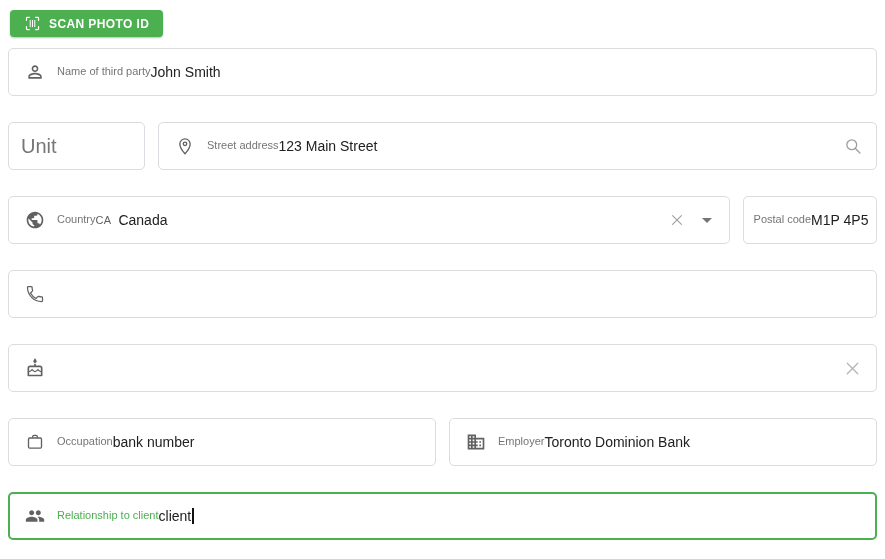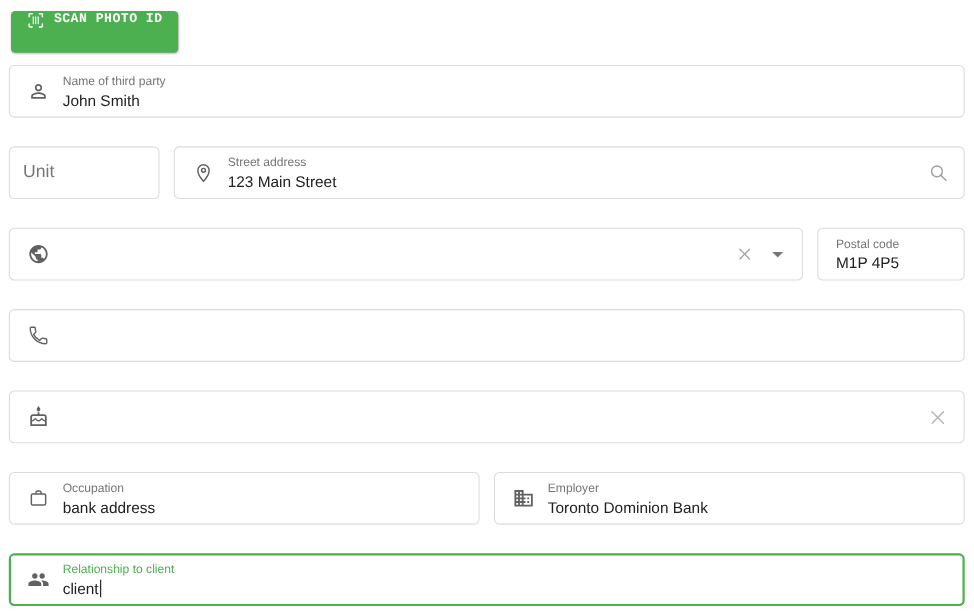--- a/index.html
+++ b/index.html
@@ -1,61 +1,61 @@
 <!DOCTYPE html>
 <html><head>
 <meta charset="utf-8">
 <style>
   * { box-sizing: border-box; margin: 0; padding: 0; }
   html, body { width: 885px; height: 559px; background: #fff; overflow: hidden; }
   body { font-family: "Liberation Sans", sans-serif; padding: 10px 8px 0 8px; }
 
   
   .scan-btn {
-    display: inline-flex; align-items: flex-start; gap: 8px;
+    display: inline-flex; align-items: center; gap: 8px;
     background: #4caf50; color: #fff; border: none; border-radius: 4px;
-    height: 38px; padding: 0 14px; margin-left: 2px; margin-bottom: 11px;
-    font-family: Liberation Mono, monospace;
+    height: 27px; padding: 0 14px; margin-left: 2px; margin-bottom: 11px;
+    font-family: Liberation Sans, sans-serif;
     font-size: 12px; font-weight: bold; letter-spacing: .4px; cursor: pointer;
     box-shadow: 0 1px 2px rgba(0,0,0,.25);
   }
   .scan-btn svg { display: block; }
 
   .row { display: flex; gap: 13px; margin-bottom: 26px; }
   .grow { flex: 1 1 0; }
 
   .field {
     display: flex; align-items: center; height: 48px;
     border: 1px solid #dadce0; border-radius: 5px; background: #fff;
     padding: 0 14px 0 16px; position: relative;
   }
   .field.focused { border: 2px solid #4caf50; padding: 0 4px 0 15px; }
   .field.focused .f-label { color: #4caf50; }
 
   .f-icon { width: 20px; height: 20px; margin-right: 12px; color: #616161; flex: 0 0 auto; }
   .f-icon svg { width: 20px; height: 20px; display: block; }
 
-  .f-text { display: flex; flex-direction: column; justify-content: center; min-width: 0; }
+  .f-text { display: flex; flex-direction: row; justify-content: center; min-width: 0; }
   .f-label { font-size: 11px; color: #757575; line-height: 14px; margin-bottom: 2px; white-space: nowrap; }
   .f-value { font-size: 14px; color: #212121; line-height: 17px; white-space: nowrap; display: flex; align-items: center; }
   .f-code { font-size: 11px; color: #616161; margin-right: 7px; letter-spacing: .3px; }
 
   .f-trail { margin-left: auto; display: flex; align-items: center; gap: 17px; color: #9e9e9e; }
   .f-trail svg { display: block; }
   .clear-x { cursor: pointer; display: flex; }
   .dd-arrow {
     width: 0; height: 0; cursor: pointer;
     border-left: 5px solid transparent; border-right: 5px solid transparent;
     border-top: 5.5px solid #757575; margin-right: 3px;
   }
   .date-x { margin-left: auto; color: #b4b4b4; cursor: pointer; display: flex; }
 
   .unit-field { width: 137px; flex: 0 0 137px; padding: 0 12px; }
   .unit-input {
-    width: 100%; border: none; outline: none; font-size: 16px; color: #212121;
+    width: 100%; border: none; outline: none; font-size: 20px; color: #212121;
     font-family: "Liberation Sans", sans-serif; background: transparent;
   }
   .unit-input::placeholder { color: #767676; opacity: 1; }
   .postal-field { width: 134px; flex: 0 0 134px; text-align: center; }
 
   .caret {
     display: inline-block; width: 1.5px; height: 16px; background: #111;
     margin-left: 1px; animation: blink 1.1s steps(1) infinite;
   }
   @keyframes blink { 50% { opacity: 0; } }
@@ -126,20 +126,27 @@
 </div>
 
 
 <div class="row">
   <div class="field grow">
     <span class="f-icon">
       <svg viewBox="0 0 24 24" fill="currentColor">
           <path d="M12 2C6.48 2 2 6.48 2 12s4.48 10 10 10 10-4.48 10-10S17.52 2 12 2zm-1 17.93c-3.95-.49-7-3.85-7-7.93 0-.62.08-1.21.21-1.79L9 15v1c0 1.1.9 2 2 2v1.93zm6.9-2.54c-.26-.81-1-1.39-1.9-1.39h-1v-3c0-.55-.45-1-1-1H8v-2h2c.55 0 1-.45 1-1V7h2c1.1 0 2-.9 2-2v-.41c2.93 1.19 5 4.06 5 7.41 0 2.08-.8 3.97-2.1 5.39z"></path>
         </svg>
     </span>
+    <span class="f-text">
+      <span class="f-label">Country</span>
+      <span class="f-value">
+          <span class="f-code">CA</span>
+          <span>Canada</span>
+        </span>
+    </span>
     <span class="f-trail">
       <span class="clear-x">
         <svg width="16" height="16" viewBox="0 0 20 20" stroke="#9e9e9e" stroke-width="1.4" stroke-linecap="round">
             <line x1="4.5" y1="4.5" x2="15.5" y2="15.5"></line>
             <line x1="15.5" y1="4.5" x2="4.5" y2="15.5"></line>
           </svg>
       </span>
       <span class="dd-arrow"></span>
     </span>
   </div>
@@ -185,21 +192,21 @@
 <div class="row">
   <div class="field grow">
     <span class="f-icon">
       <svg viewBox="0 0 24 24" fill="none" stroke="currentColor" stroke-width="1.6">
           <path d="M9.2 7V5.8A1.8 1.8 0 0 1 11 4h2a1.8 1.8 0 0 1 1.8 1.8V7"></path>
           <rect x="4.2" y="7.2" width="15.6" height="12.2" rx="1.4"></rect>
         </svg>
     </span>
     <span class="f-text">
       <span class="f-label">Occupation</span>
-      <span class="f-value">bank address</span>
+      <span class="f-value">bank number</span>
     </span>
   </div>
 
   <div class="field grow">
     <span class="f-icon">
       <svg viewBox="0 0 24 24" fill="currentColor">
           <path d="M12 7V3H2v18h20V7H12zM6 19H4v-2h2v2zm0-4H4v-2h2v2zm0-4H4V9h2v2zm0-4H4V5h2v2zm4 12H8v-2h2v2zm0-4H8v-2h2v2zm0-4H8V9h2v2zm0-4H8V5h2v2zm10 12h-8v-2h2v-2h-2v-2h2v-2h-2V9h8v10zm-2-8h-2v2h2v-2zm0 4h-2v2h2v-2z"></path>
         </svg>
     </span>
     <span class="f-text">

